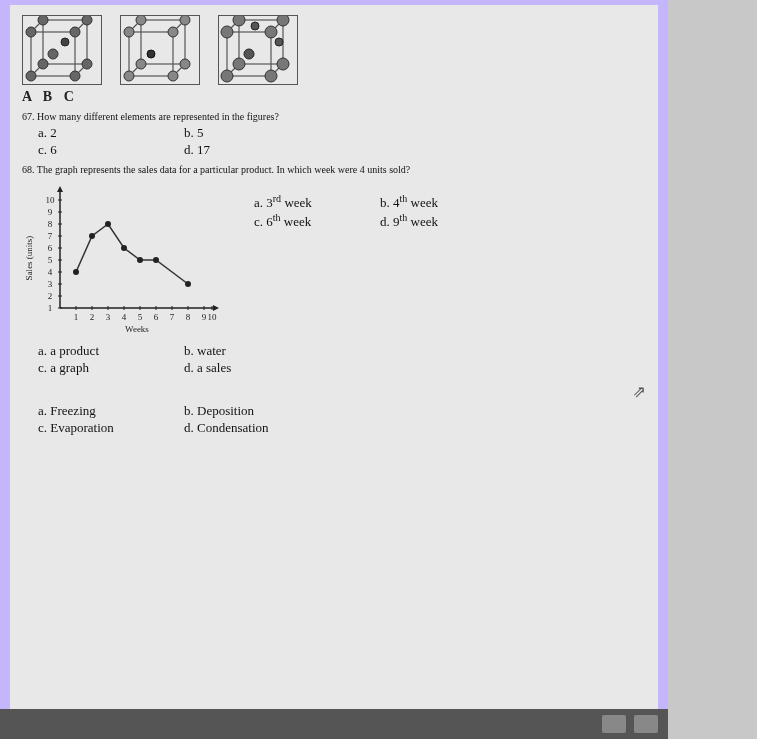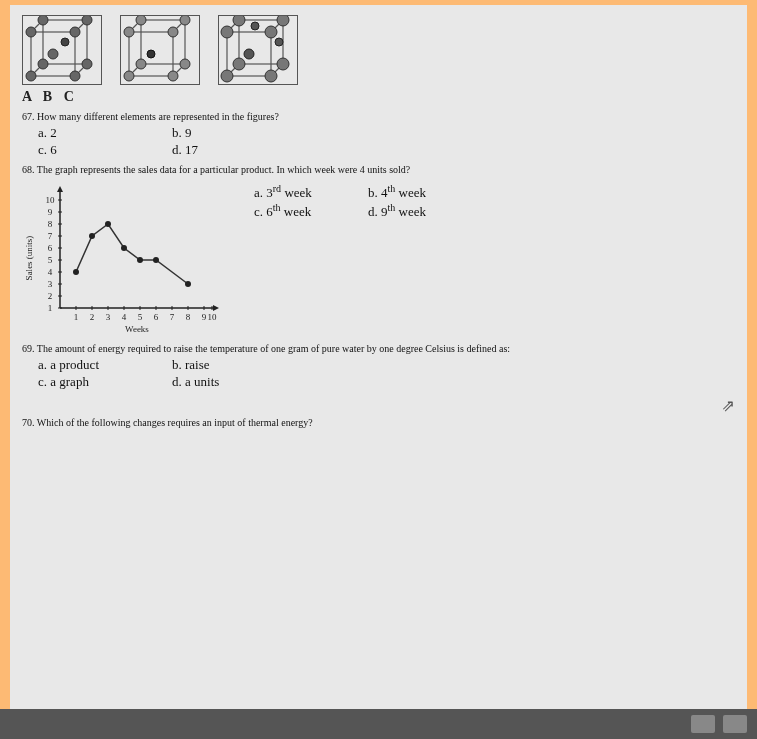--- a/index.html
+++ b/index.html
@@ -6,23 +6,23 @@
     body {
       width: 757px;
       height: 739px;
       background: #c8c8c8;
       font-family: 'Times New Roman', Times, serif;
       font-size: 13px;
       overflow: hidden;
       position: relative;
     }
     .page-container {
-      width: 757px;
+      width: 668px;
       height: 739px;
-      background: #fdba74;
+      background: #c4b5fd;
       position: relative;
       display: flex;
       flex-direction: column;
     }
     
     .top-bar {
       position: absolute;
       top: 8px;
       right: 10px;
       display: flex;
@@ -96,21 +96,21 @@
       margin-bottom: 6px;
     }
     .question-text {
       font-size: 10px;
       color: #111;
       margin-bottom: 3px;
     }
     .options {
       display: grid;
       grid-template-columns: 130px 130px;
-      gap: 1px 4px;
+      gap: 1px 16px;
       margin-left: 16px;
       font-size: 13px;
       color: #111;
     }
     .option {
       white-space: nowrap;
     }
     sup {
       font-size: 10px;
     }
@@ -229,21 +229,21 @@
 
     <div class="abc-label">A B C</div>
 
     <div class="question">
       <div class="question-text">
         <span>67.</span>
         <span>How many different elements are represented in the figures?</span>
       </div>
       <div class="options">
         <div class="option">a. 2</div>
-        <div class="option">b. 9</div>
+        <div class="option">b. 5</div>
         <div class="option">c. 6</div>
         <div class="option">d. 17</div>
       </div>
     </div>
 
     <div class="question">
       <div class="question-text">
         <span>68.</span>
         <span>The graph represents the sales data for a particular product. In which week were 4 units sold?</span>
       </div>
@@ -329,52 +329,50 @@
             <circle cx="54" cy="94" r="3" fill="#222"></circle>
             <circle cx="70" cy="58" r="3" fill="#222"></circle>
             <circle cx="86" cy="46" r="3" fill="#222"></circle>
             <circle cx="102" cy="70" r="3" fill="#222"></circle>
             <circle cx="118" cy="82" r="3" fill="#222"></circle>
             <circle cx="134" cy="82" r="3" fill="#222"></circle>
             <circle cx="166" cy="106" r="3" fill="#222"></circle>
           </svg>
         </div>
 
-        <div style="margin-top:5px;">
+        <div style="margin-top:15px;">
           <div class="options" style="grid-template-columns:110px 110px;">
             <div class="option">a. 3<sup>rd</sup> week</div>
             <div class="option">b. 4<sup>th</sup> week</div>
             <div class="option">c. 6<sup>th</sup> week</div>
             <div class="option">d. 9<sup>th</sup> week</div>
           </div>
         </div>
       </div>
     </div>
 
     <div class="question">
-      <div class="question-text">
-        <span>69.</span>
-        <span>The amount of energy required to raise the temperature of one gram of pure water by one degree Celsius is defined as:</span>
-      </div>
       <div class="options">
         <div class="option">a. a product</div>
-        <div class="option">b. raise</div>
+        <div class="option">b. water</div>
         <div class="option">c. a graph</div>
-        <div class="option">d. a units</div>
+        <div class="option">d. a sales</div>
       </div>
     </div>
 
     <div style="display:flex; justify-content:flex-end; margin-bottom:2px;">
       <span style="font-size:16px; color:#555;">⇗</span>
     </div>
 
     <div class="question">
-      <div class="question-text">
-        <span>70.</span>
-        <span>Which of the following changes requires an input of thermal energy?</span>
+      <div class="options">
+        <div class="option">a. Freezing</div>
+        <div class="option">b. Deposition</div>
+        <div class="option">c. Evaporation</div>
+        <div class="option">d. Condensation</div>
       </div>
     </div>
 
   </div>
 
   <div class="bottom-bar">
     <div class="bottom-btn"></div>
     <div class="bottom-btn"></div>
   </div>
 </div>

